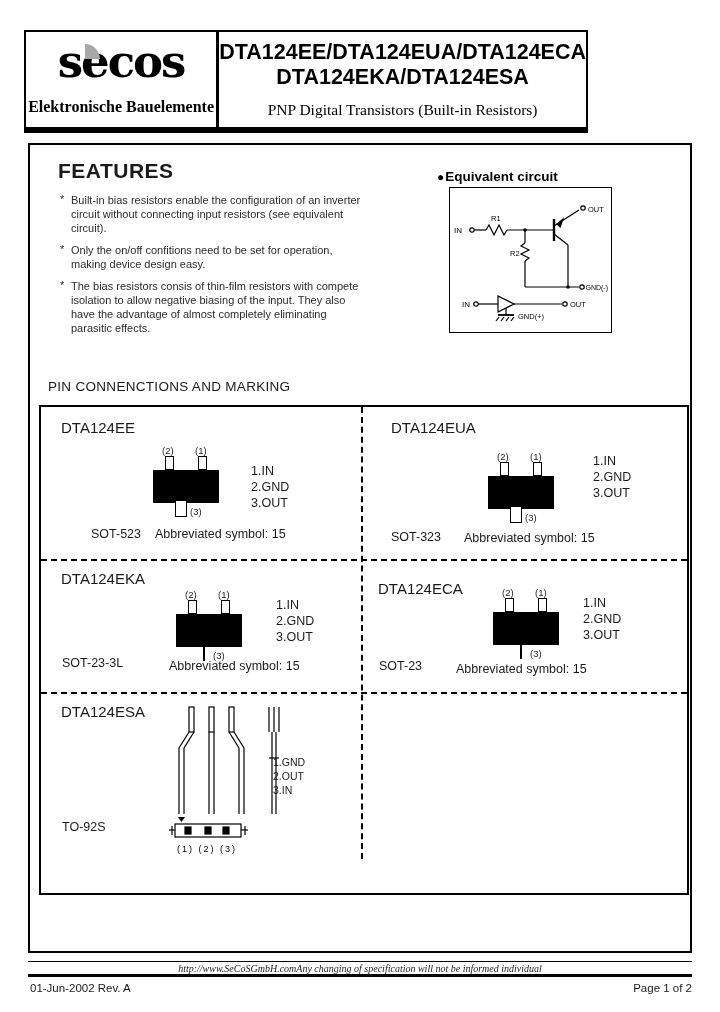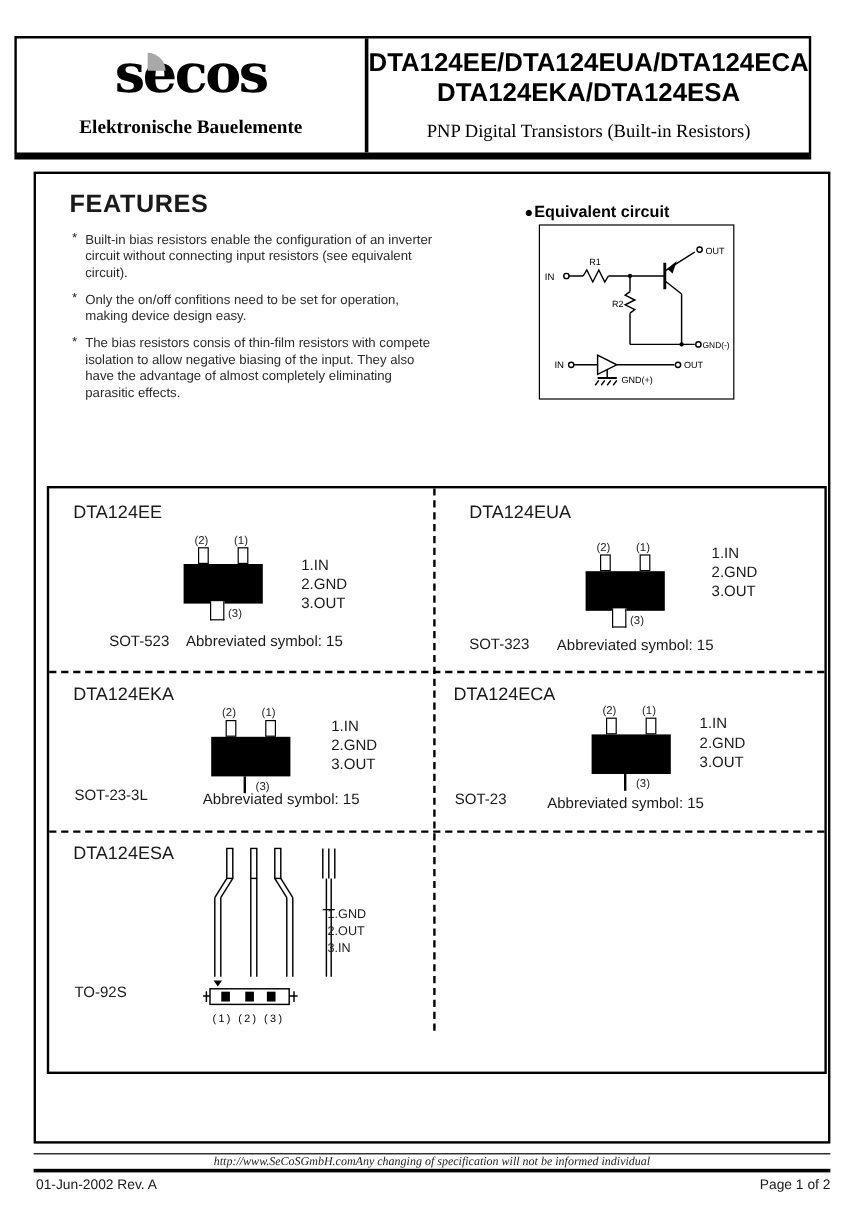--- a/index.html
+++ b/index.html
@@ -4,21 +4,21 @@
 <style>
   html,body{margin:0;padding:0;overflow:hidden;}
   body{
     width:720px;height:1012px;background:#ffffff;position:relative;
     font-family:"Liberation Sans",sans-serif;color:#111;
   }
   .abs{position:absolute;}
 
   
   #headerBox{
-    position:absolute;left:12px;top:30px;width:664px;height:103px;
+    position:absolute;left:24px;top:30px;width:564px;height:103px;
     border:2px solid #000;border-bottom:6px solid #000;box-sizing:border-box;
     display:flex;background:#fff;
   }
   .logoCell{
     width:293px;border-right:3px solid #000;box-sizing:border-box;
     display:flex;flex-direction:column;align-items:center;justify-content:center;
   }
   .brand{
     font-family:"DejaVu Serif",serif;font-weight:bold;font-size:45px;line-height:0.85;
     letter-spacing:-2px;position:relative;color:#000;
@@ -50,21 +50,21 @@
   .pinBox{
     position:absolute;left:9px;top:260px;width:650px;height:490px;
     border:2px solid #000;box-sizing:border-box;
   }
   .vdash{position:absolute;left:320px;top:0;height:452px;border-left:2px dashed #000;}
   .hdash{position:absolute;left:0;width:100%;border-top:2px dashed #000;height:0;}
   .hdash1{top:152px;} .hdash2{top:285px;}
 
   .partName{position:absolute;font-size:15px;color:#1a1a1a;}
   .pn0{left:20px;top:12px;} .pn1{left:337px;top:12px;margin-left:13px;}
-  .pn2{left:20px;top:163px;} .pn3{left:337px;top:163px;}
+  .pn2{left:20px;top:163px;} .pn3{left:337px;top:173px;}
   .pn4{left:20px;top:296px;}
 
   
   .sot{position:absolute;width:110px;height:92px;}
   .k0{left:112px;top:38px;} .k1{left:447px;top:44px;}
   .k2{left:135px;top:182px;} .k3{left:452px;top:180px;}
   .sot .pl{position:absolute;font-size:9.5px;color:#222;}
   .plA{left:9px;top:0;} .plB{left:42px;top:0;}
   .lead{position:absolute;width:9px;height:14px;border:1.5px solid #000;background:#fff;box-sizing:border-box;}
   .leadA{left:12px;top:11px;} .leadB{left:45px;top:11px;}
@@ -180,20 +180,21 @@
       <text x="41" y="33" font-size="7.5" fill="#000">R1</text>
       <text x="60" y="68" font-size="7.5" fill="#000">R2</text>
       <text x="138" y="24" font-size="7.5" fill="#000">OUT</text>
       <text x="158" y="102" font-size="7" fill="#000" text-anchor="end">GND(-)</text>
       <text x="12" y="119" font-size="8" fill="#000">IN</text>
       <text x="120" y="119" font-size="7.5" fill="#000">OUT</text>
       <text x="68" y="131" font-size="7.5" fill="#000">GND(+)</text>
     </svg>
   </div>
 
+  <div class="abs pinH">PIN CONNENCTIONS AND MARKING</div>
 
   <div class="pinBox">
     <div class="vdash"></div>
     <div class="hdash hdash1"></div>
     <div class="hdash hdash2"></div>
 
     <div class="partName pn0">DTA124EE</div>
     <div class="sot k0">
       <span class="pl plA">(2)</span>
       <span class="pl plB">(1)</span>

